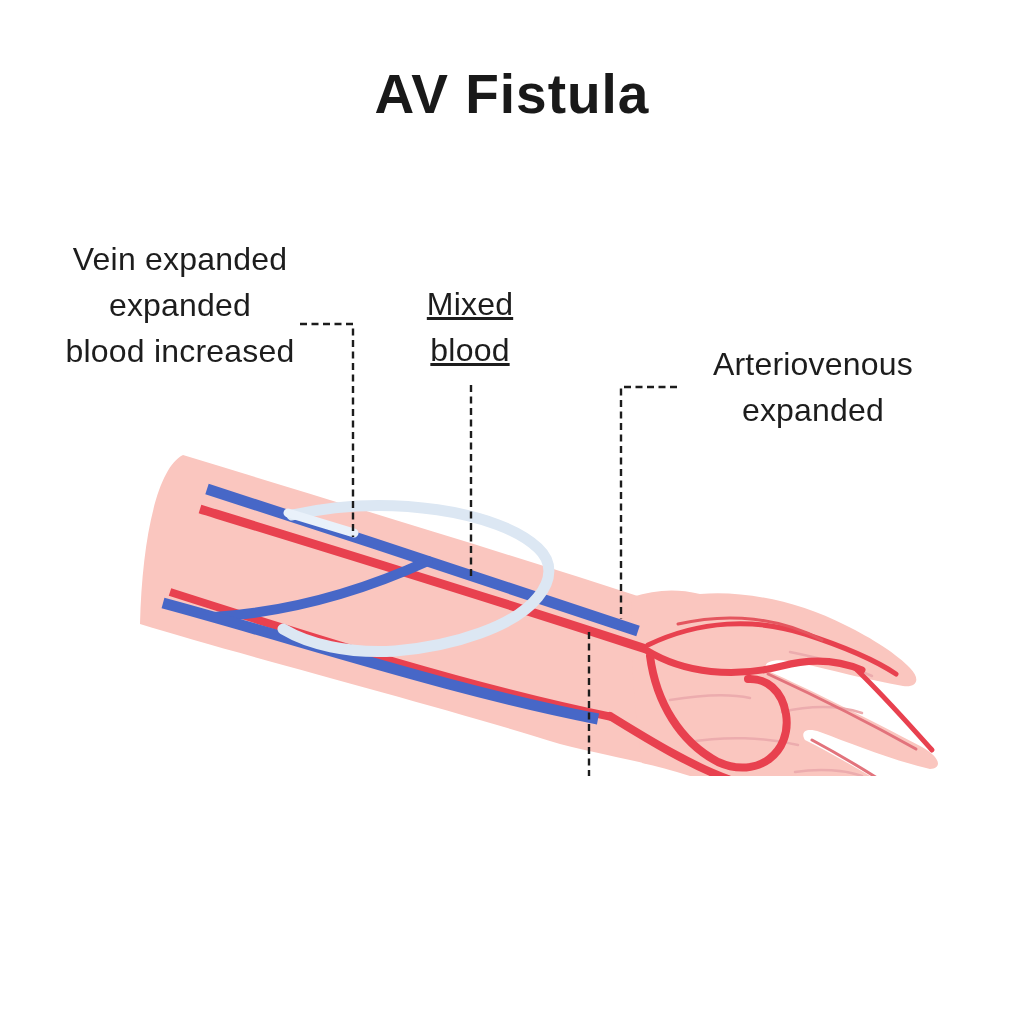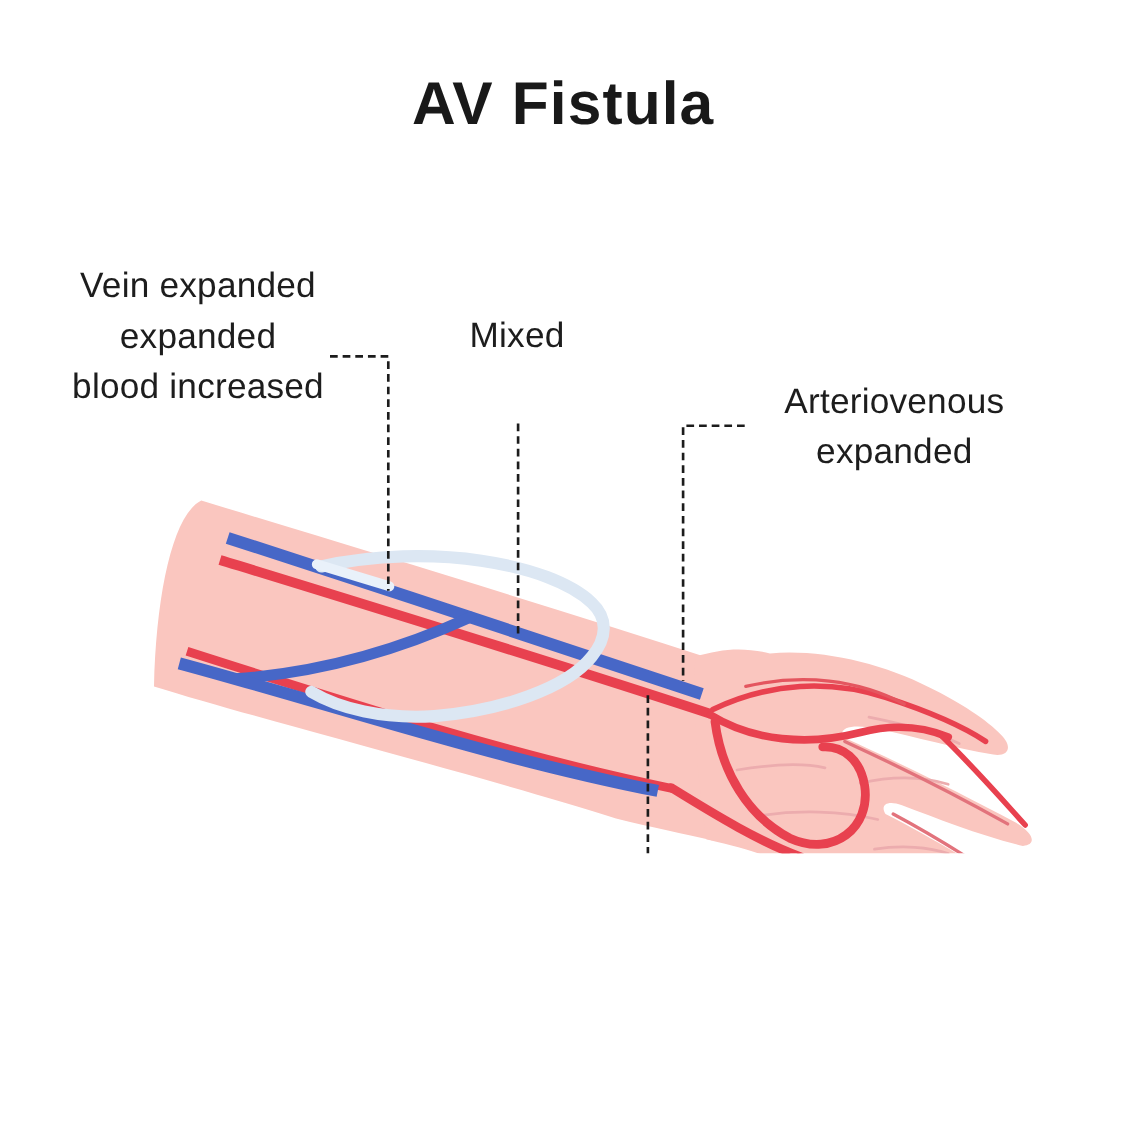--- a/index.html
+++ b/index.html
@@ -9,21 +9,21 @@
   }
   .title{
     position:absolute;left:0;top:62px;width:1024px;text-align:center;
     font-size:55px;font-weight:800;letter-spacing:1px;color:#191919;
   }
   .label{
     position:absolute;text-align:center;font-size:32px;line-height:46px;
     color:#1d1d1d;font-weight:400;letter-spacing:0.2px;
   }
   .label-vein{left:20px;top:236px;width:320px;}
-  .label-mixed{left:370px;top:281px;width:200px;}
+  .label-mixed{left:370px;top:281px;width:200px;text-decoration:underline;}
   .label-avf{left:663px;top:341px;width:300px;}
   .label-artery{left:490px;top:880px;width:200px;}
   svg.fig{position:absolute;left:0;top:0;}
 </style>
 </head>
 <body>
 
 <div class="canvas">
 
   <div class="title">AV Fistula</div>
@@ -99,20 +99,21 @@
   </svg>
 
   <div class="label label-vein">
     <div>Vein expanded</div>
     <div>expanded</div>
     <div>blood increased</div>
   </div>
 
   <div class="label label-mixed">
     <div>Mixed</div>
+    <div>blood</div>
   </div>
 
   <div class="label label-avf">
     <div>Arteriovenous</div>
     <div>expanded</div>
   </div>
 
 
 </div>
 

